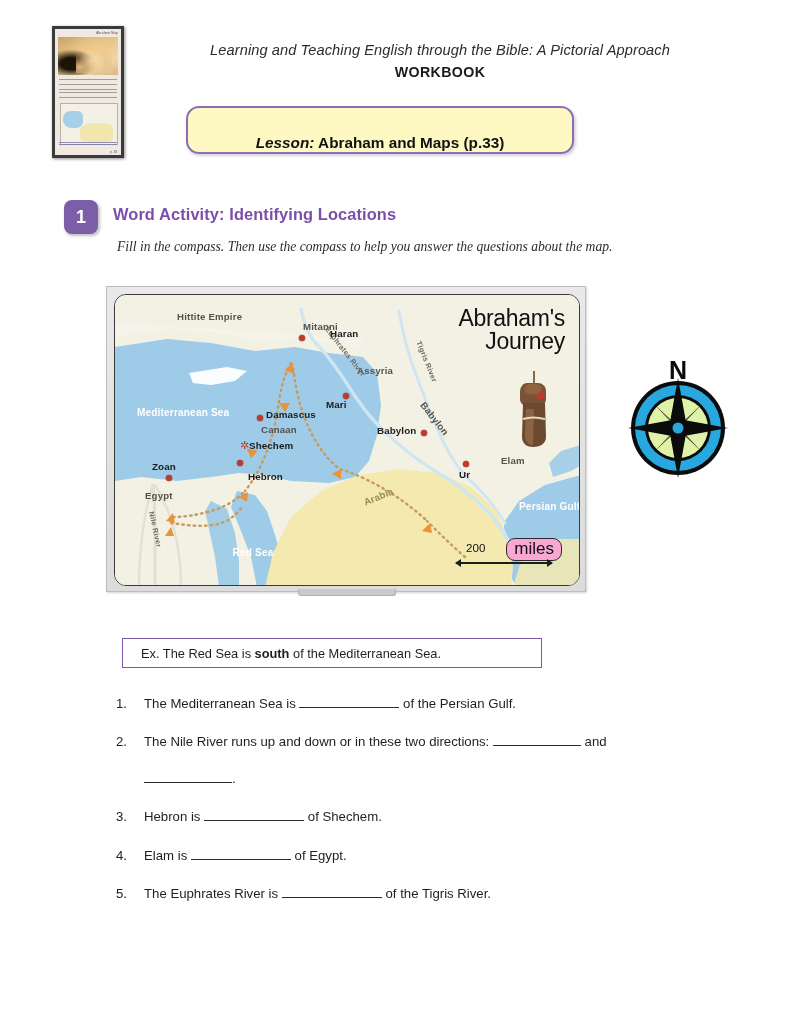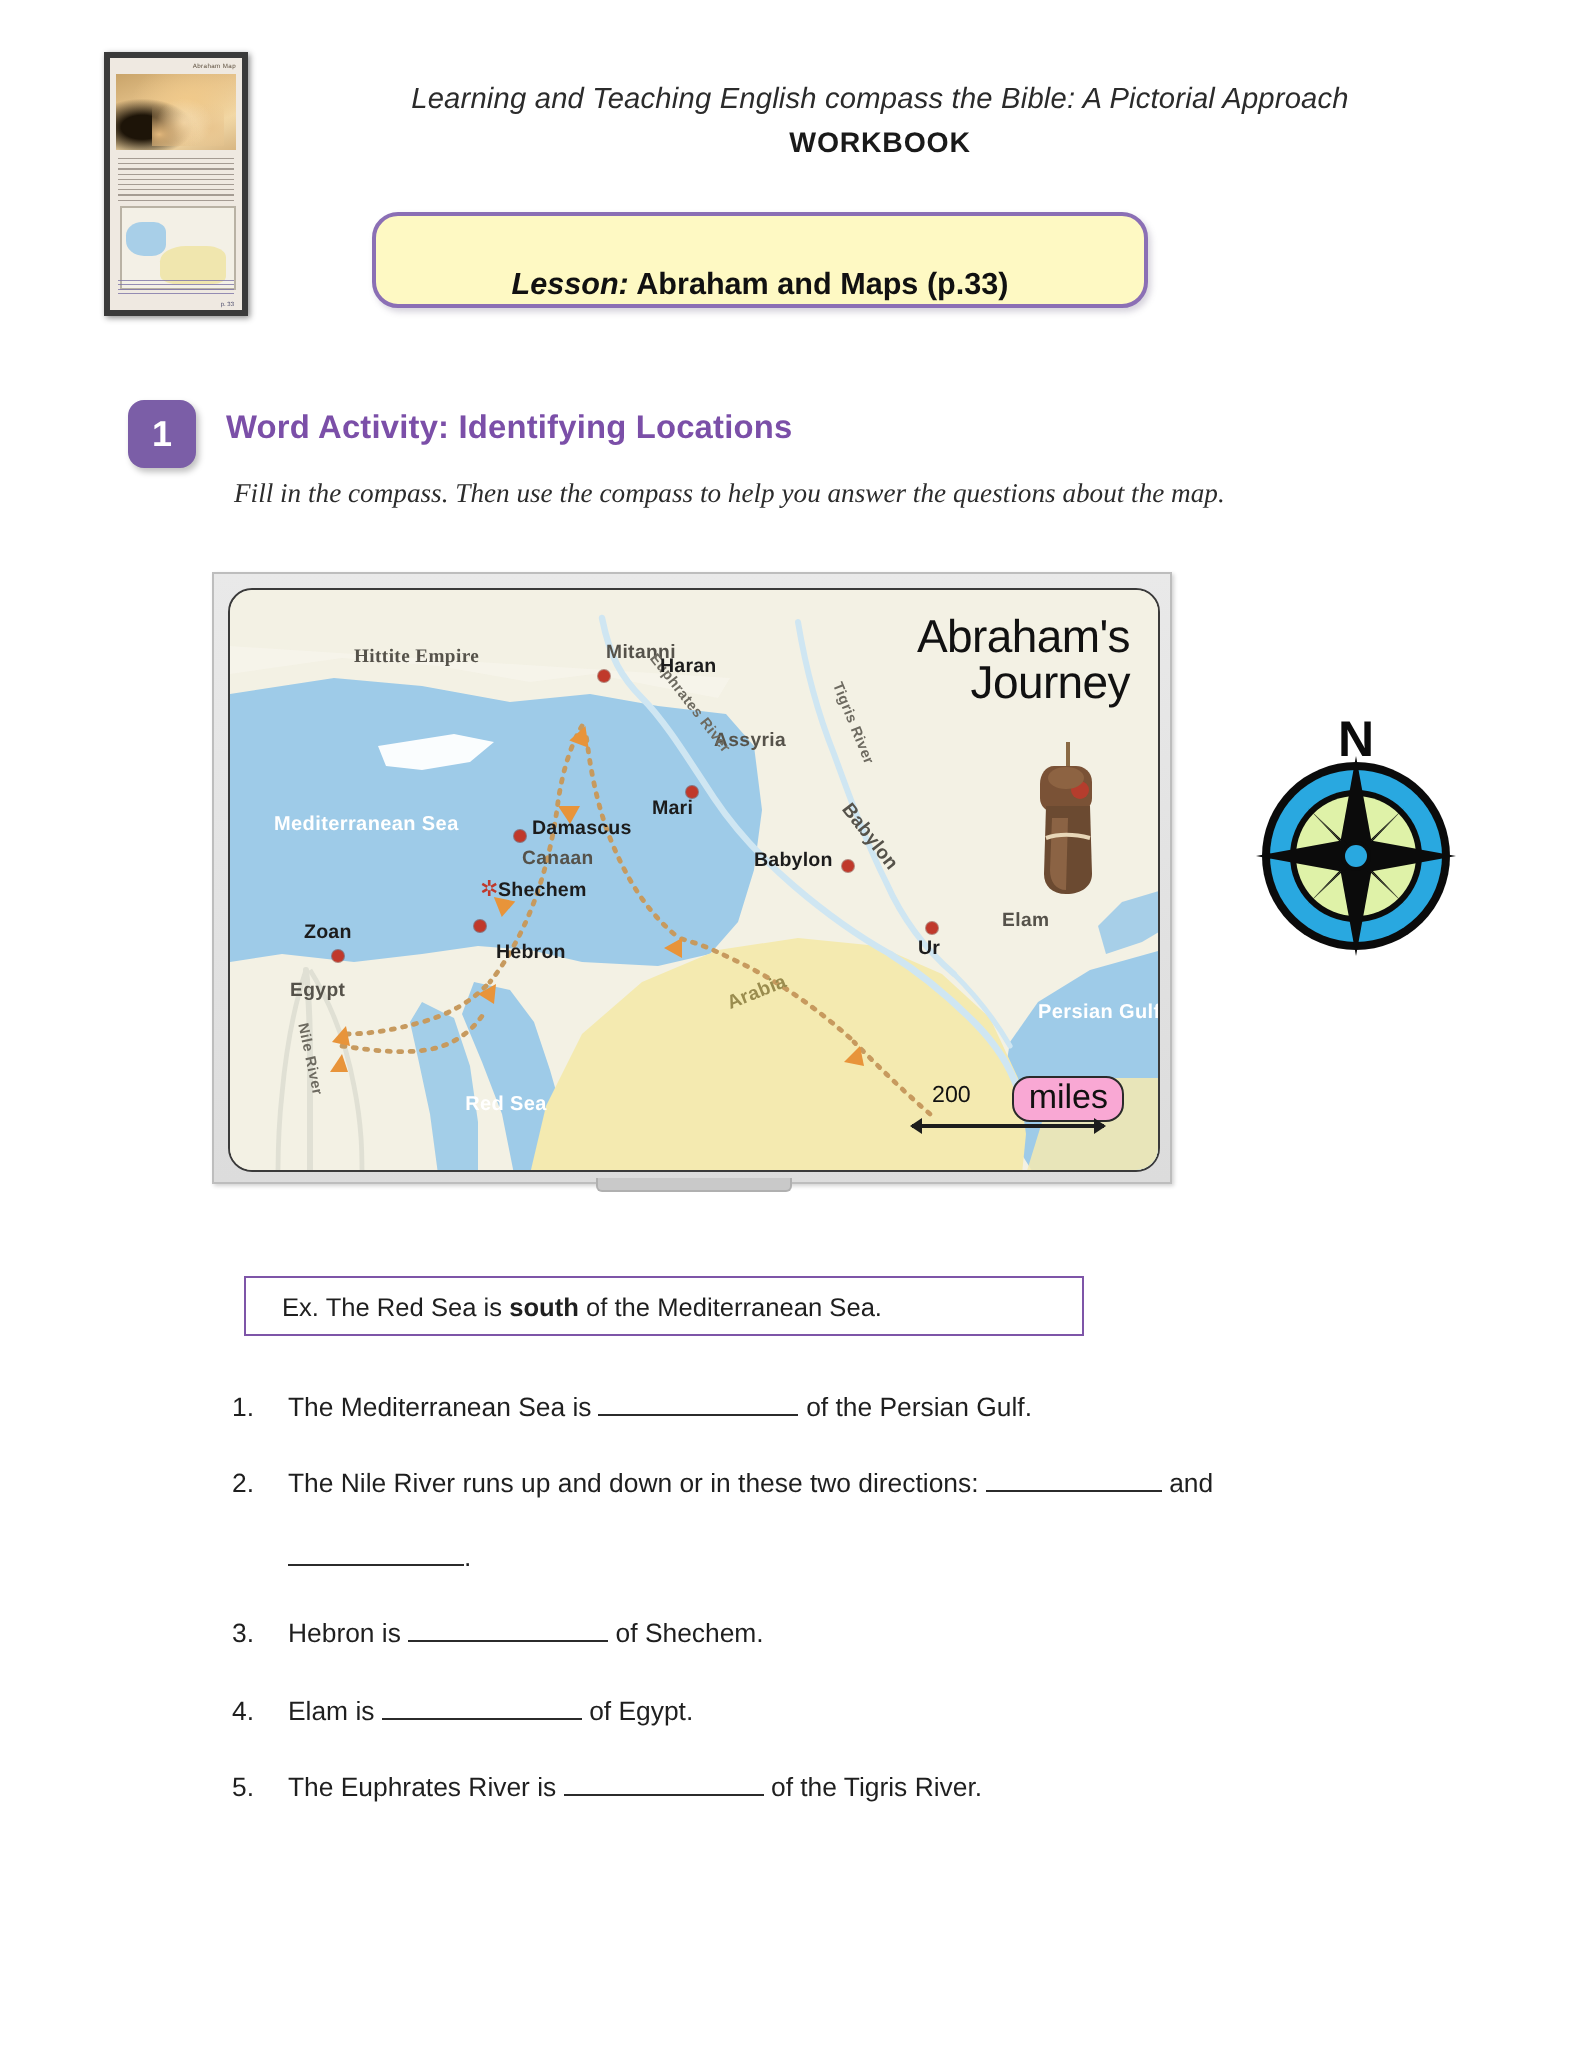--- a/index.html
+++ b/index.html
@@ -469,21 +469,21 @@
       <div class="book-inner">
         <div class="bt-title">Abraham Map</div>
         <div class="bt-photo"></div>
         <div class="bt-text"></div>
         <div class="bt-map"></div>
         <div class="bt-foot"></div>
         <div class="bt-badge">p. 33</div>
       </div>
     </div>
 
-    <div class="head-line1">Learning and Teaching English compass the Bible: A Pictorial Approach</div>
+    <div class="head-line1">Learning and Teaching English through the Bible: A Pictorial Approach</div>
     <div class="head-line2">WORKBOOK</div>
 
 
     <div class="lesson-box">
       <div class="lesson-text">
         <em>Lesson:</em>
         <span>Abraham and Maps (p.33)</span>
       </div>
     </div>
   </div>
@@ -579,21 +579,21 @@
             <ellipse cx="20" cy="16" rx="9" ry="5.5" fill="#8d6342"></ellipse>
           </g>
         </g>
       </svg>
 
       <div class="map-title">
         <div>Abraham's</div>
         <div>Journey</div>
       </div>
 
-      <div class="map-label lbl-region" style="left:62px;  top:28px;font-family:Liberation Serif, serif;">Hittite Empire</div>
+      <div class="map-label lbl-region" style="left:62px;  top:16px;">Hittite Empire</div>
       <div class="map-label lbl-region" style="left:188px; top:26px;">Mitanni</div>
       <div class="map-label lbl-region" style="left:242px; top:70px;">Assyria</div>
       <div class="map-label lbl-region" style="left:146px; top:129px;">Canaan</div>
       <div class="map-label lbl-region" style="left:30px;  top:195px;">Egypt</div>
       <div class="map-label lbl-region" style="left:248px; top:196px; transform:rotate(-22deg); color:#9a8c4e;">Arabia</div>
       <div class="map-label lbl-region" style="left:386px; top:160px;">Elam</div>
       <div class="map-label lbl-region" style="left:300px; top:118px; transform:rotate(52deg);">Babylon</div>
 
       <div class="map-label lbl-sea" style="left:22px;  top:112px; width:86px;">Mediterranean Sea</div>
       <div class="map-label lbl-sea" style="left:116px; top:252px; width:44px;">Red Sea</div>

